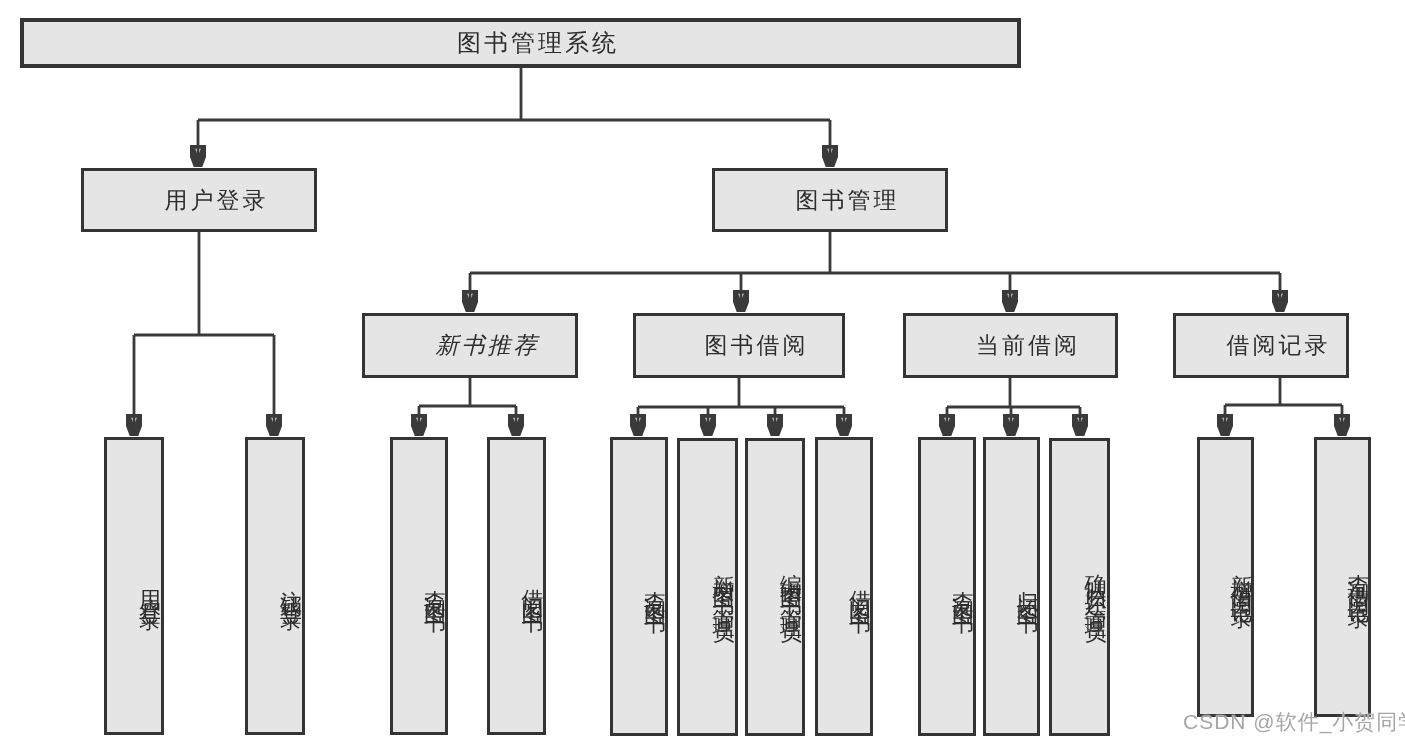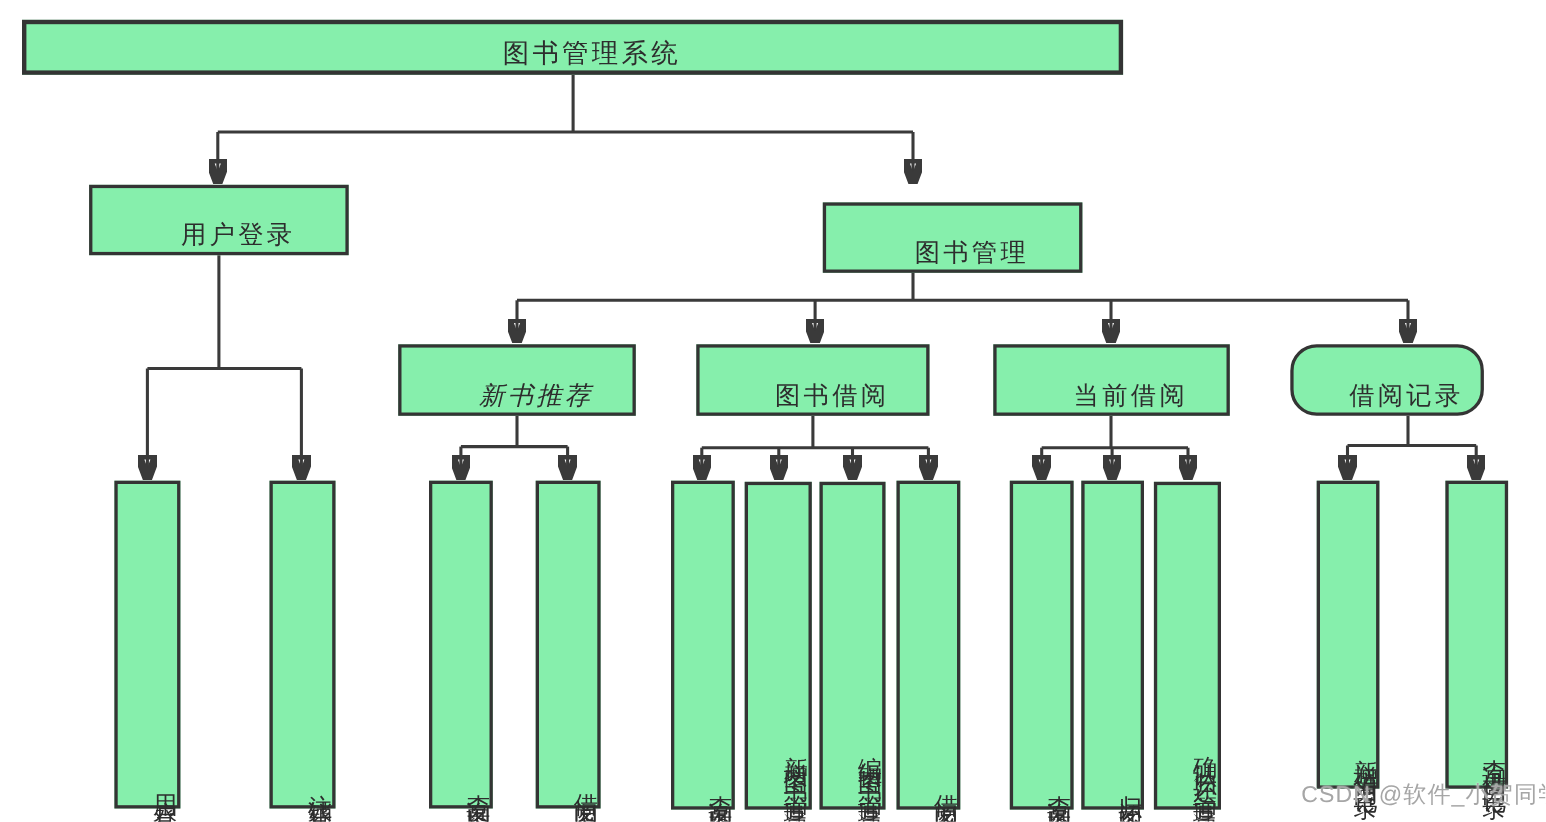--- a/index.html
+++ b/index.html
@@ -22,24 +22,24 @@
     width: 1405px; height: 747px;
   }
   svg.wires path {
     stroke: #3a3a3a;
     stroke-width: 2.8;
     fill: none;
   }
   .node {
     position: absolute;
     box-sizing: border-box;
-    background: #86efac;
+    background: #e5e5e5;
     border: 3px solid #343434;
     display: flex;
-    align-items: flex-end;
+    align-items: center;
     justify-content: center;
     text-align: center;
     padding-left: 32px;
   }
   .node.root { border-width: 4px; }
   .h-label {
     font-size: 23px;
     letter-spacing: 3px;
     text-indent: 3px;
     white-space: nowrap;
@@ -131,34 +131,34 @@
     </g>
   </svg>
 
   <div class="node root" style="left:20px; top:18px; width:1001px; height:50px;">
     <span class="h-label">图书管理系统</span>
   </div>
 
   <div class="node" style="left:81px; top:168px; width:236px; height:64px;">
     <span class="h-label">用户登录</span>
   </div>
-  <div class="node" style="left:712px; top:184px; width:236px; height:64px;margin-left:36px;">
+  <div class="node" style="left:712px; top:168px; width:236px; height:64px;">
     <span class="h-label">图书管理</span>
   </div>
 
   <div class="node" style="left:362px; top:313px; width:216px; height:65px;font-style:italic;">
     <span class="h-label">新书推荐</span>
   </div>
   <div class="node" style="left:633px; top:313px; width:212px; height:65px;">
     <span class="h-label">图书借阅</span>
   </div>
   <div class="node" style="left:903px; top:313px; width:215px; height:65px;">
     <span class="h-label">当前借阅</span>
   </div>
-  <div class="node" style="left:1173px; top:313px; width:176px; height:65px;border-radius:24px;">
+  <div class="node" style="left:1173px; top:313px; width:176px; height:65px;">
     <span class="h-label">借阅记录</span>
   </div>
 
   <div class="node leaf" style="left:104px; top:437px; width:60px; height:298px;">
     <span class="v-label">用户登录</span>
   </div>
   <div class="node leaf" style="left:245px; top:437px; width:60px; height:298px;">
     <span class="v-label">注销登录</span>
   </div>
 

